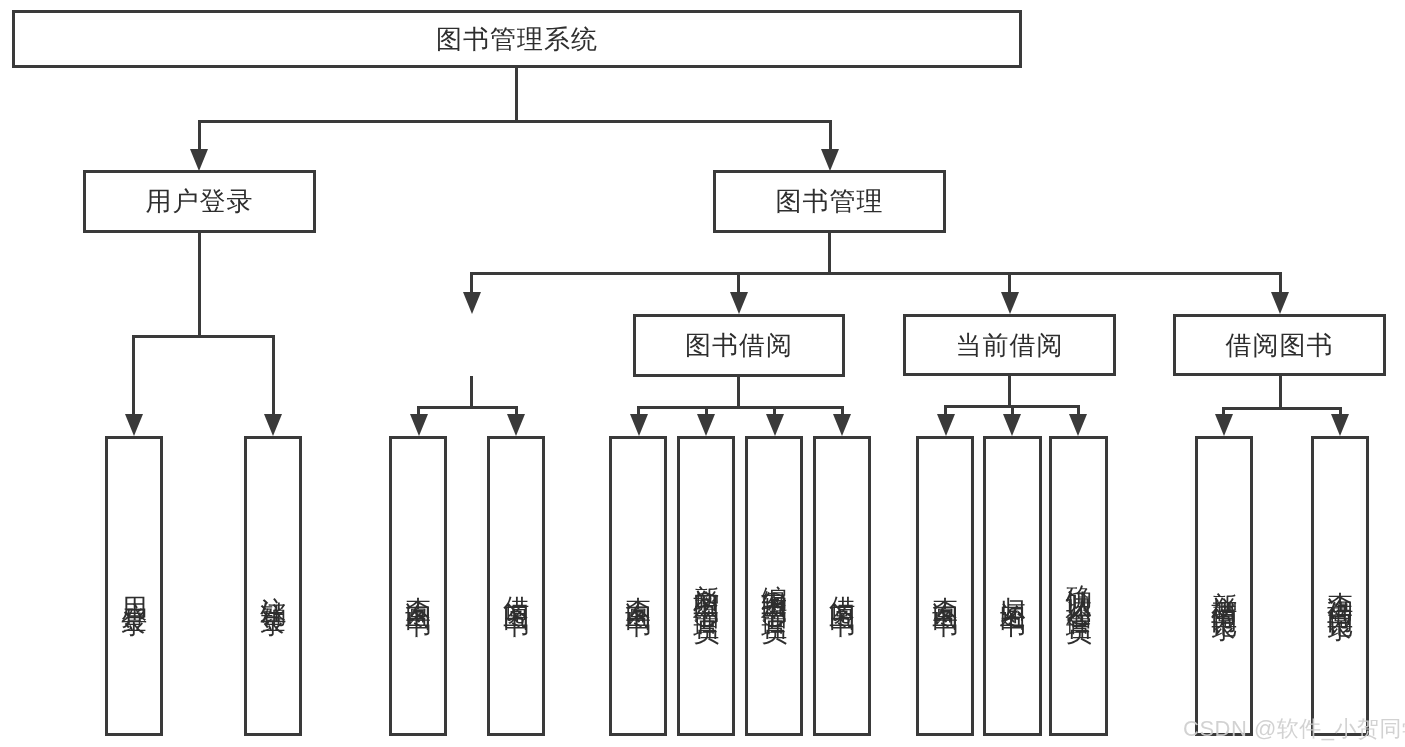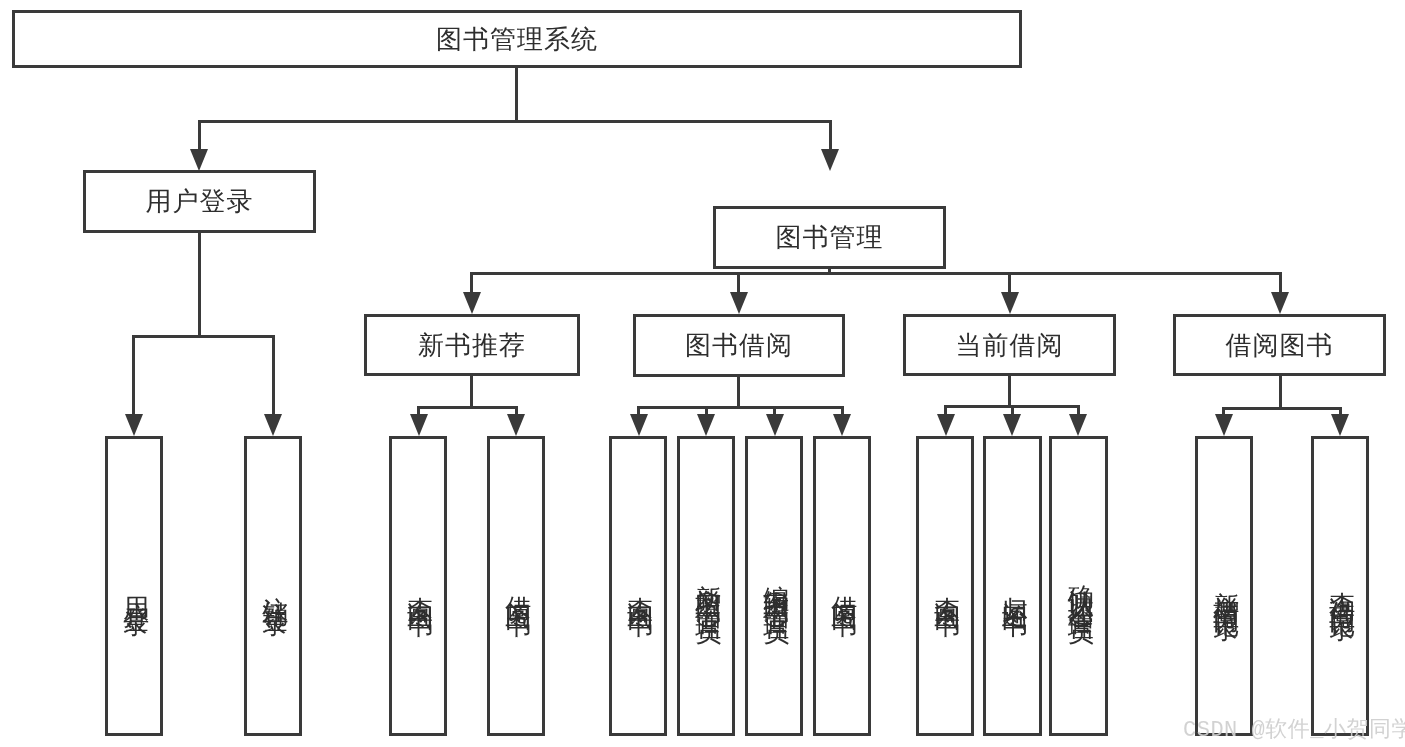--- a/index.html
+++ b/index.html
@@ -7,21 +7,21 @@
     --text:#2e2e2e;
     --bg:#ffffff;
     --wm:#cfcfcf;
   }
   html,body{margin:0;padding:0;background:#fff;}
   #canvas{
     position:relative;
     width:1405px;height:747px;
     background:var(--bg);
     overflow:hidden;
-    font-family:Liberation Mono, monospace;
+    font-family:Liberation Sans, sans-serif;
   }
   .hnode{
     position:absolute;
     box-sizing:border-box;
     border:3px solid var(--line);
     background:#fff;
     display:flex;align-items:center;justify-content:center;
     font-size:26px;color:var(--text);
     letter-spacing:1px;
     z-index:2;
@@ -74,21 +74,21 @@
   <div class="vl" style="left:515px;top:68px;height:55px;"></div>
   <div class="hl" style="left:198px;top:120px;width:634px;"></div>
   <div class="vl" style="left:198px;top:120px;height:34px;"></div>
   <div class="ar" style="left:190px;top:149px;"></div>
   <div class="vl" style="left:829px;top:120px;height:34px;"></div>
   <div class="ar" style="left:821px;top:149px;"></div>
 
   <div class="hnode" style="left:83px;top:170px;width:233px;height:63px;">
     <span>用户登录</span>
   </div>
-  <div class="hnode" style="left:713px;top:170px;width:233px;height:63px;margin-top:36px;">
+  <div class="hnode" style="left:713px;top:170px;width:233px;height:63px;">
     <span>图书管理</span>
   </div>
 
   <div class="vl" style="left:198px;top:233px;height:105px;"></div>
   <div class="hl" style="left:132px;top:335px;width:143px;"></div>
   <div class="vl" style="left:132px;top:335px;height:83px;"></div>
   <div class="ar" style="left:125px;top:414px;"></div>
   <div class="vl" style="left:272px;top:335px;height:83px;"></div>
   <div class="ar" style="left:264px;top:414px;"></div>
 
@@ -96,23 +96,20 @@
   <div class="hl" style="left:470px;top:272px;width:812px;"></div>
   <div class="vl" style="left:470px;top:272px;height:24px;"></div>
   <div class="ar" style="left:463px;top:292px;"></div>
   <div class="vl" style="left:737px;top:272px;height:24px;"></div>
   <div class="ar" style="left:730px;top:292px;"></div>
   <div class="vl" style="left:1008px;top:272px;height:24px;"></div>
   <div class="ar" style="left:1001px;top:292px;"></div>
   <div class="vl" style="left:1279px;top:272px;height:24px;"></div>
   <div class="ar" style="left:1271px;top:292px;"></div>
 
-  <div class="hnode" style="left:364px;top:314px;width:216px;height:62px;">
-    <span>新书推荐</span>
-  </div>
   <div class="hnode" style="left:903px;top:314px;width:213px;height:62px;">
     <span>当前借阅</span>
   </div>
   <div class="hnode" style="left:633px;top:314px;width:212px;height:63px;">
     <span>图书借阅</span>
   </div>
   <div class="hnode" style="left:1173px;top:314px;width:213px;height:62px;">
     <span>借阅图书</span>
   </div>
 

